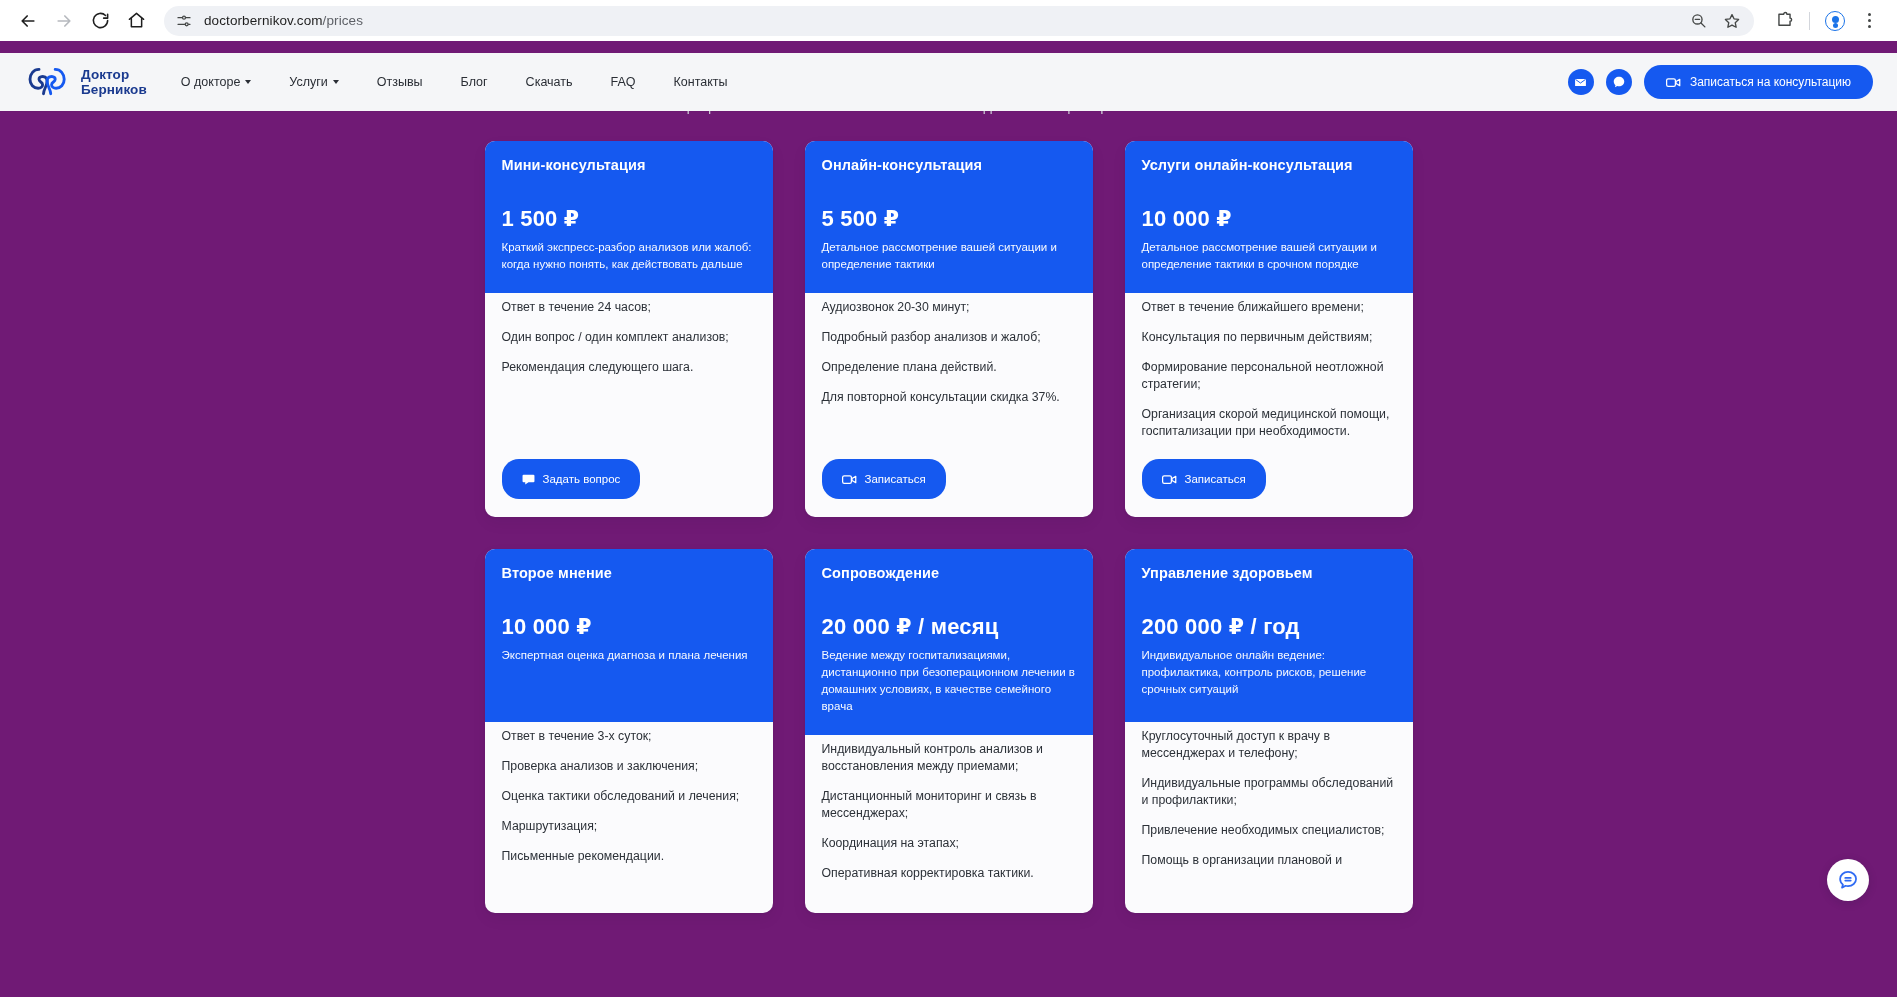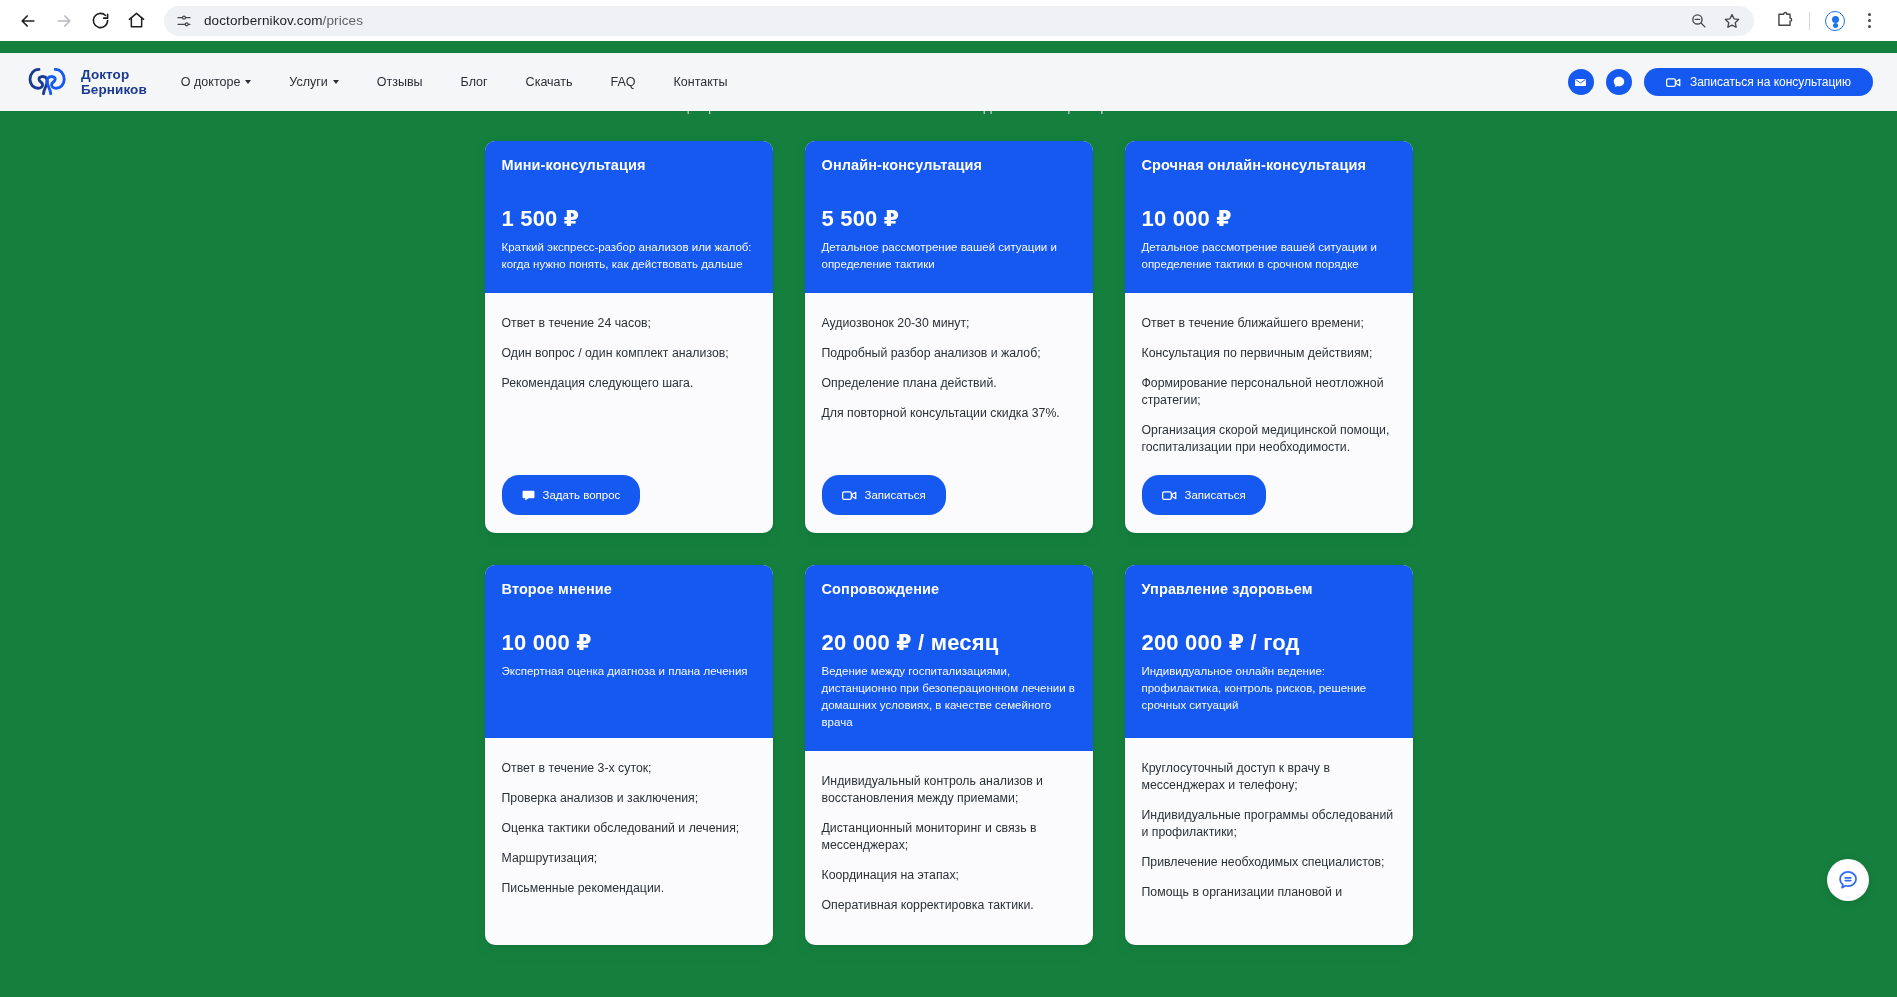--- a/index.html
+++ b/index.html
@@ -42,21 +42,21 @@
   .profile-ring {
     width: 20px; height: 20px; border-radius: 50%;
     border: 1.6px solid #1a73e8; display:flex; align-items:center; justify-content:center;
   }
   .profile-ring i { display:block; width:7px; height:7px; border-radius:50%;
     background:#1a73e8; margin-top:-2px; box-shadow: 0 6px 0 -1px #1a73e8; }
   .kebab { width: 18px; display:flex; flex-direction:column; align-items:center; gap:3px; }
   .kebab i { width: 3px; height: 3px; border-radius: 50%; background: #444746; display:block; }
 
   
-  .page { position: relative; height: 956px; background: #15803d; overflow: hidden; }
+  .page { position: relative; height: 956px; background: #701a75; overflow: hidden; }
 
   .ghost-text {
     position: absolute; left: 0; right: 0; top: 0;
     text-align: center; color: #cfd2d7; font-size: 14.5px; line-height: 26px;
     padding-top: 26px; user-select: none;
   }
 
   
   .site-header {
     position: absolute; top: 12px; left: 0; right: 0; height: 58px;
@@ -73,21 +73,21 @@
     display: flex; align-items: center; gap: 5px;
   }
   .caret { width: 0; height: 0; border-left: 3.5px solid transparent;
     border-right: 3.5px solid transparent; border-top: 4px solid #2a2e35; display:block; }
   .header-right { margin-left: auto; display: flex; align-items: center; gap: 12px; }
   .circle-btn {
     width: 26px; height: 26px; border-radius: 50%; background: #1559f0;
     display: flex; align-items: center; justify-content: center; flex:0 0 auto;
   }
   .cta-pill {
-    height: 28px; border-radius: 18px; background: #1559f0; color: #fff;
+    height: 34px; border-radius: 18px; background: #1559f0; color: #fff;
     display: flex; align-items: center; gap: 9px; padding: 0 22px;
     font-size: 12px; white-space: nowrap; font-weight: 500;
   }
 
   
   .grid {
     position: absolute; top: 100px; left: 50%; transform: translateX(-50%);
     width: 928px;
     display: grid; grid-template-columns: repeat(3, 288px); gap: 32px;
   }
@@ -97,21 +97,21 @@
     display: flex; flex-direction: column;
   }
   .card-head {
     background: #1559f0; color: #fff; padding: 16px 17px 20px 17px;
     display: flex; flex-direction: column;
   }
   .card-title { font-size: 14.5px; font-weight: 700; letter-spacing: .1px; }
   .card-price { font-size: 22px; font-weight: 700; letter-spacing: .2px; }
   .card-sub { font-size: 11.5px; line-height: 17px; margin-top: 7px; opacity: .97; }
   .card-body {
-    padding: 22px 17px 18px 17px; display: flex; flex-direction: column;
+    padding: 6px 17px 18px 17px; display: flex; flex-direction: column;
     flex: 1 1 auto;
   }
   .feature { font-size: 12.3px; line-height: 17px; color: #2c3138; margin-bottom: 13px; }
   .card-btn {
     align-self: flex-start; height: 40px; border-radius: 17px;
     background: #1559f0; color: #fff; display: inline-flex; align-items: center;
     gap: 8px; padding: 0 20px; font-size: 11.5px; font-weight: 500; white-space: nowrap; text-align: right;
   }
   .btn-spacer { flex: 1 1 auto; min-height: 6px; }
 
@@ -310,21 +310,21 @@
             <rect x="1" y="2" width="14" height="12" rx="2.5"></rect>
               <path d="M16 6.5 22 3v10l-6-3.5z"></path>
           </svg>
           <span>Записаться</span>
         </span>
       </div>
     </div>
 
     <div class="card row1">
       <div class="card-head">
-        <div class="card-title">Срочная онлайн-консультация</div>
+        <div class="card-title">Услуги онлайн-консультация</div>
         <div class="card-price">10 000 ₽</div>
         <div class="card-sub">Детальное рассмотрение вашей ситуации и определение тактики в срочном порядке</div>
       </div>
       <div class="card-body">
         <div class="feature">Ответ в течение ближайшего времени;</div>
         <div class="feature">Консультация по первичным действиям;</div>
         <div class="feature">Формирование персональной неотложной стратегии;</div>
         <div class="feature">Организация скорой медицинской помощи, госпитализации при необходимости.</div>
         <div class="btn-spacer"></div>
         <span class="card-btn">

